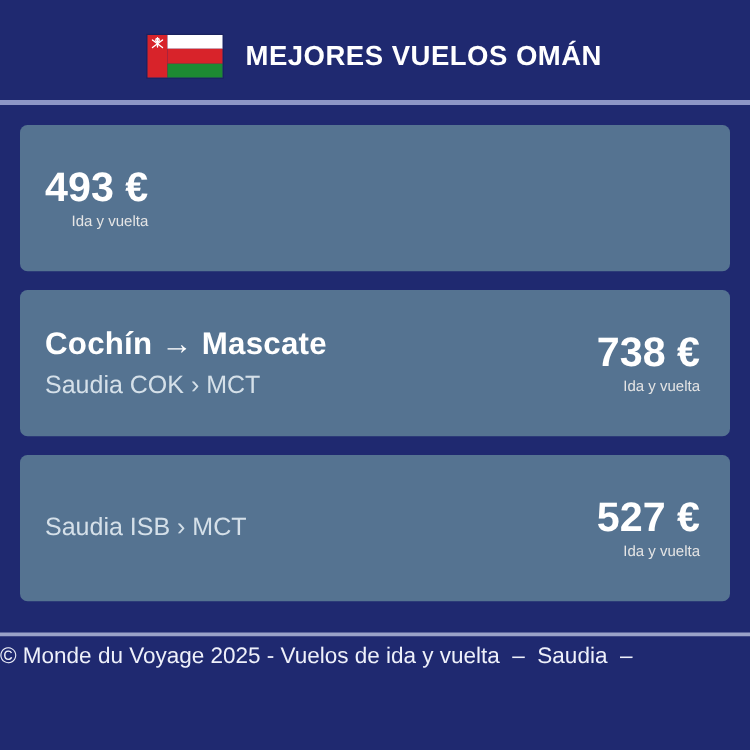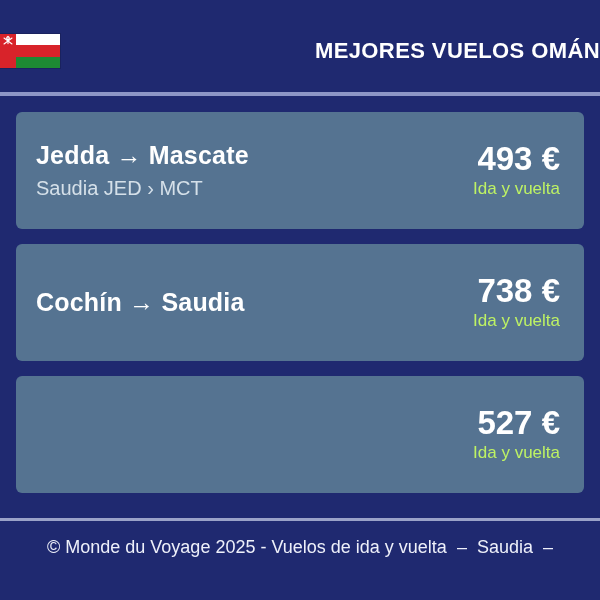--- a/index.html
+++ b/index.html
@@ -16,26 +16,26 @@
   }
   .page {
     width: 600px;
     height: 600px;
     display: flex;
     flex-direction: column;
   }
 
   
   .header {
-    height: 92px;
+    height: 80px;
     box-sizing: border-box;
     padding-top: 10px;
     display: flex;
     align-items: center;
-    justify-content: space-between;
+    justify-content: center;
     gap: 18px;
   }
   .flag {
     position: relative;
     width: 60px;
     height: 34px;
     flex: 0 0 auto;
     box-shadow: 0 0 0 1px rgba(0,0,0,0.15);
   }
   .flag .hoist {
@@ -111,36 +111,34 @@
     gap: 4px;
   }
   .price {
     color: #ffffff;
     font-size: 33px;
     font-weight: bold;
     line-height: 1;
     white-space: nowrap;
   }
   .price-note {
-    color: #bef264;
-    font-size: 17px;
+    color: #e5e5e5;
+    font-size: 12px;
     white-space: nowrap;
     text-align: right;
   }
 
   
   .footer-divider {
     margin-top: 25px;
     height: 3px;
     width: 100%;
     background: #9aa2c8;
   }
   .footer {
-    padding-top: 11px;
-    text-align: center;
   }
   .footer-line {
     color: #eef0fa;
     font-size: 18px;
     line-height: 31px;
     white-space: pre-wrap;
   }
 </style>
 </head>
 <body>
@@ -164,42 +162,40 @@
         </g>
       </svg>
     </div>
     <div class="header-title">MEJORES VUELOS OMÁN</div>
   </div>
   <div class="divider"></div>
 
   <div class="cards">
 
     <div class="card">
-      <div class="route-block">
-        <div class="route-title">Jedda → Mascate</div>
-        <div class="route-detail">Saudia JED › MCT</div>
-      </div>
       <div class="price-block">
         <div class="price">493 €</div>
         <div class="price-note">Ida y vuelta</div>
       </div>
     </div>
 
     <div class="card">
       <div class="route-block">
-        <div class="route-title">Cochín → Saudia</div>
+        <div class="route-title">Cochín → Mascate</div>
+        <div class="route-detail">Saudia COK › MCT</div>
       </div>
       <div class="price-block">
         <div class="price">738 €</div>
         <div class="price-note">Ida y vuelta</div>
       </div>
     </div>
 
     <div class="card">
       <div class="route-block">
+        <div class="route-detail">Saudia ISB › MCT</div>
       </div>
       <div class="price-block">
         <div class="price">527 €</div>
         <div class="price-note">Ida y vuelta</div>
       </div>
     </div>
 
   </div>
 
   <div class="footer-divider"></div>

